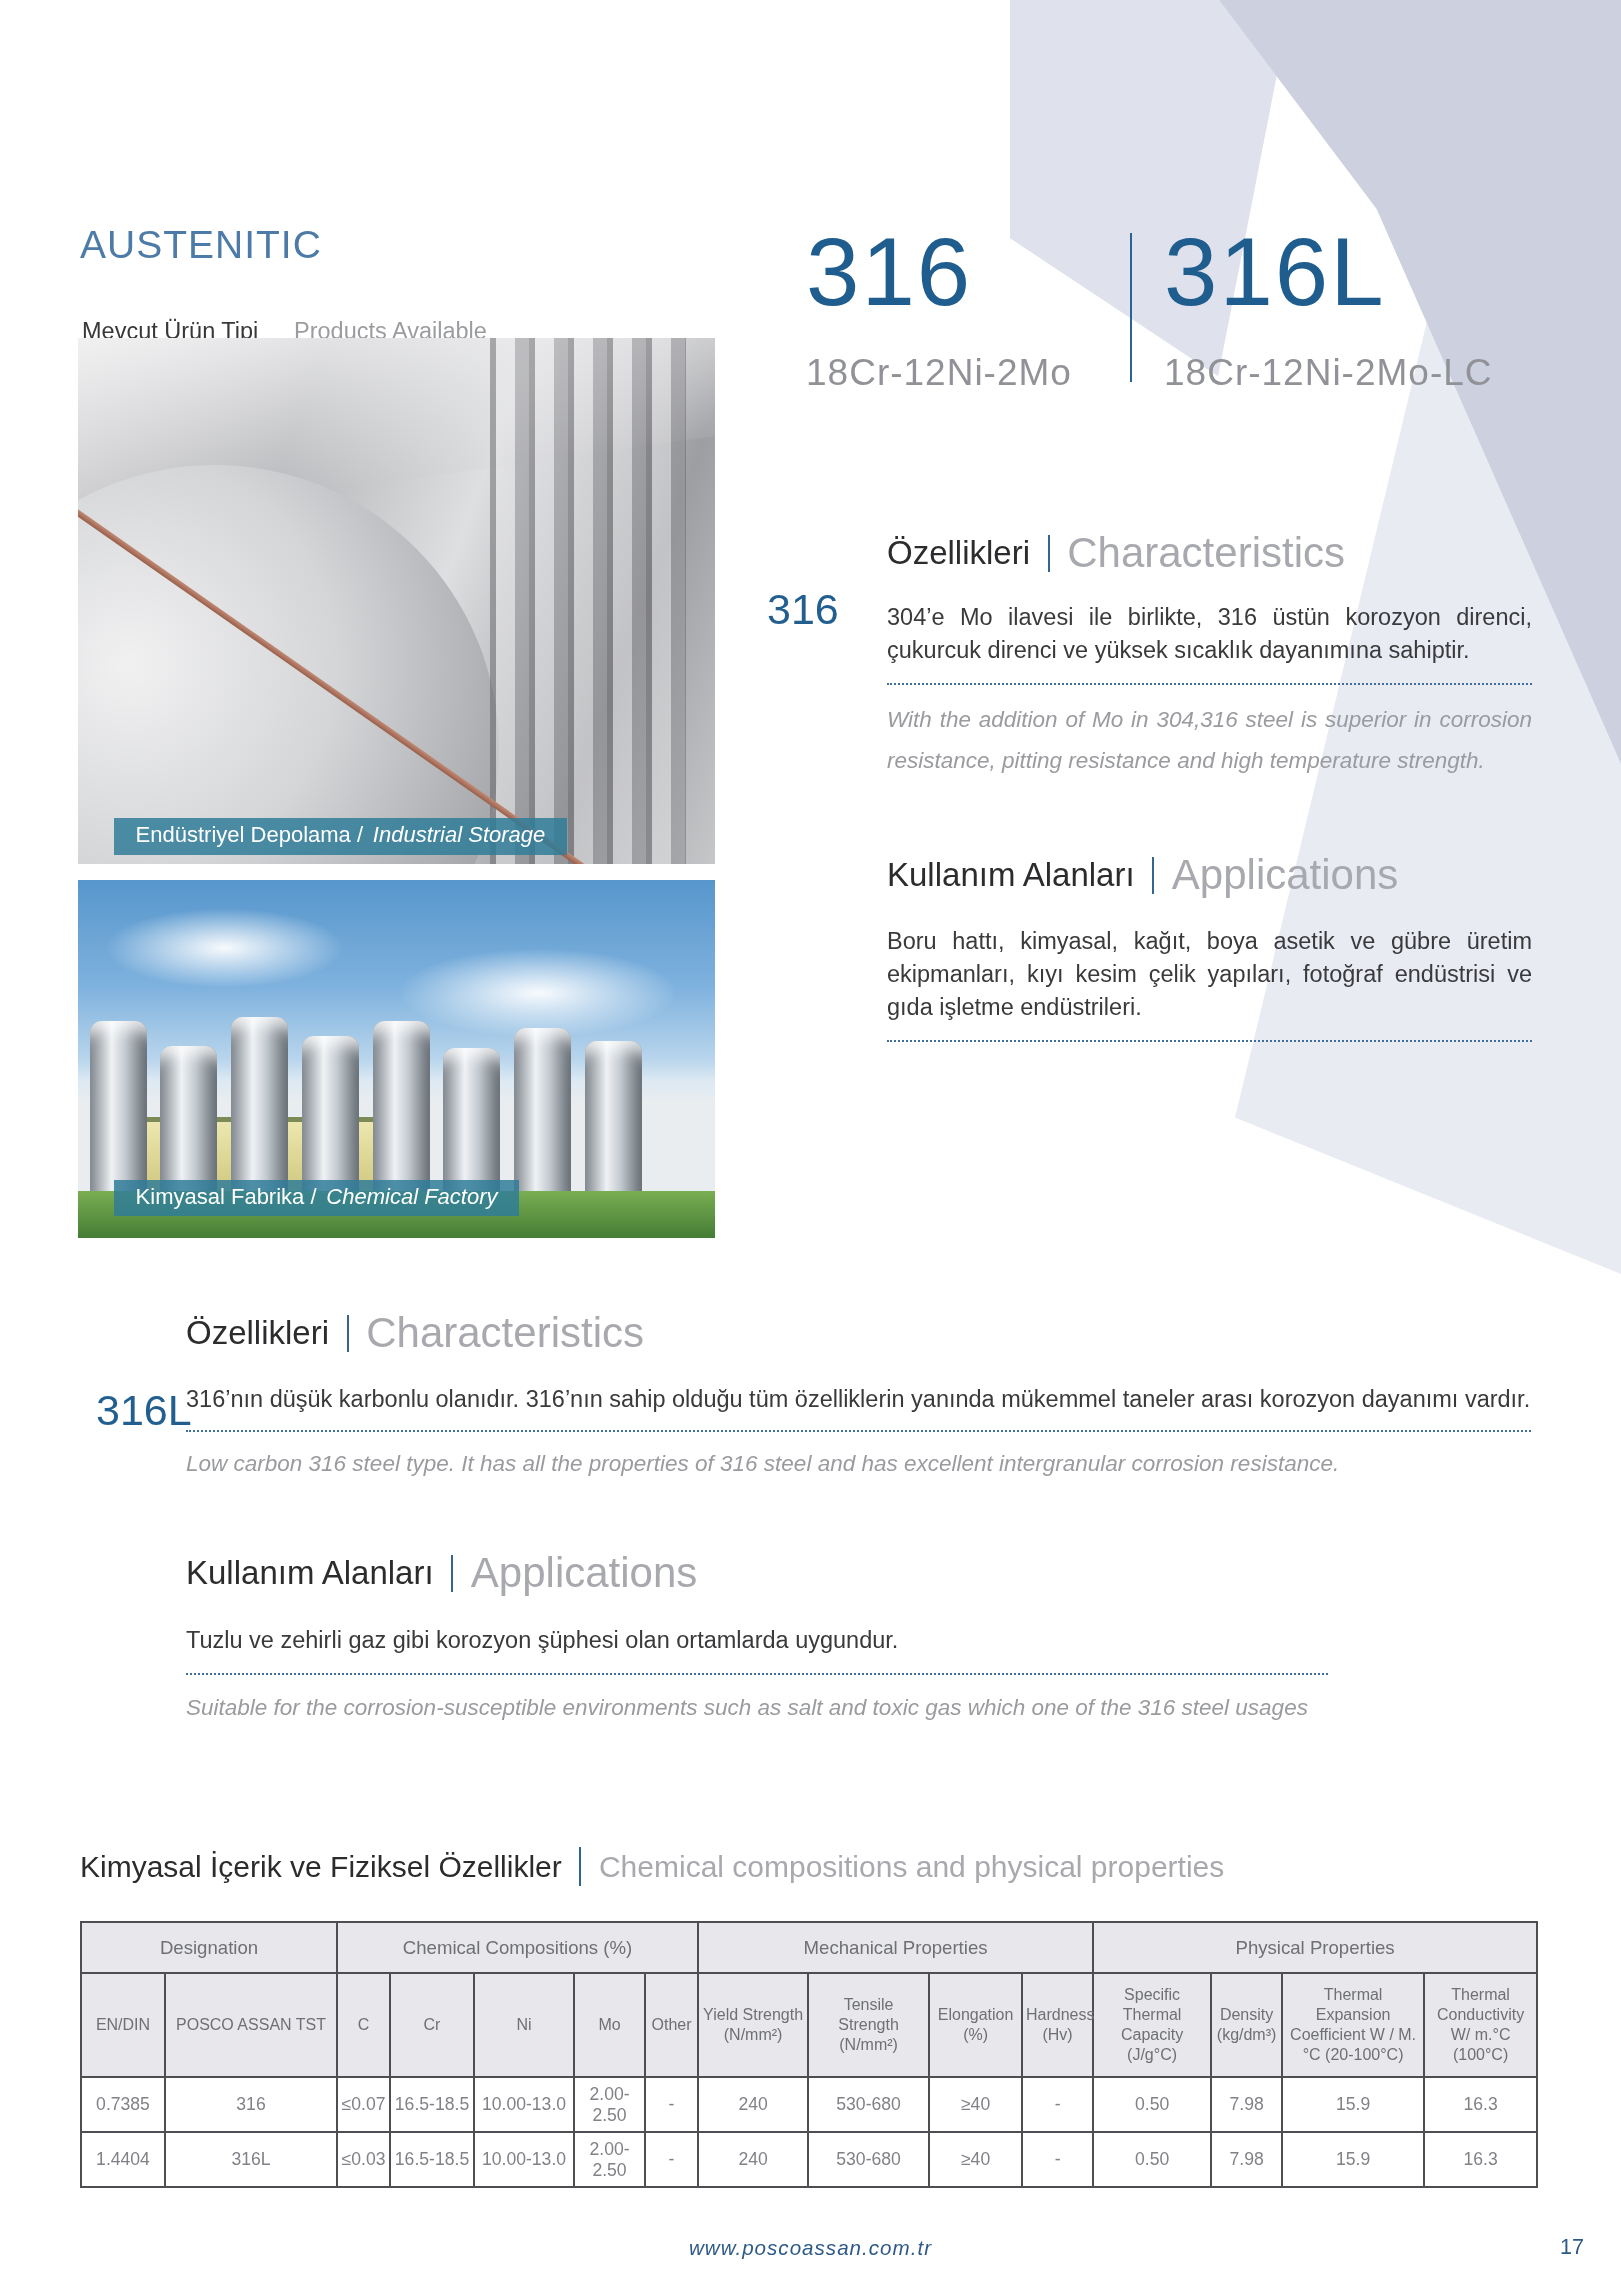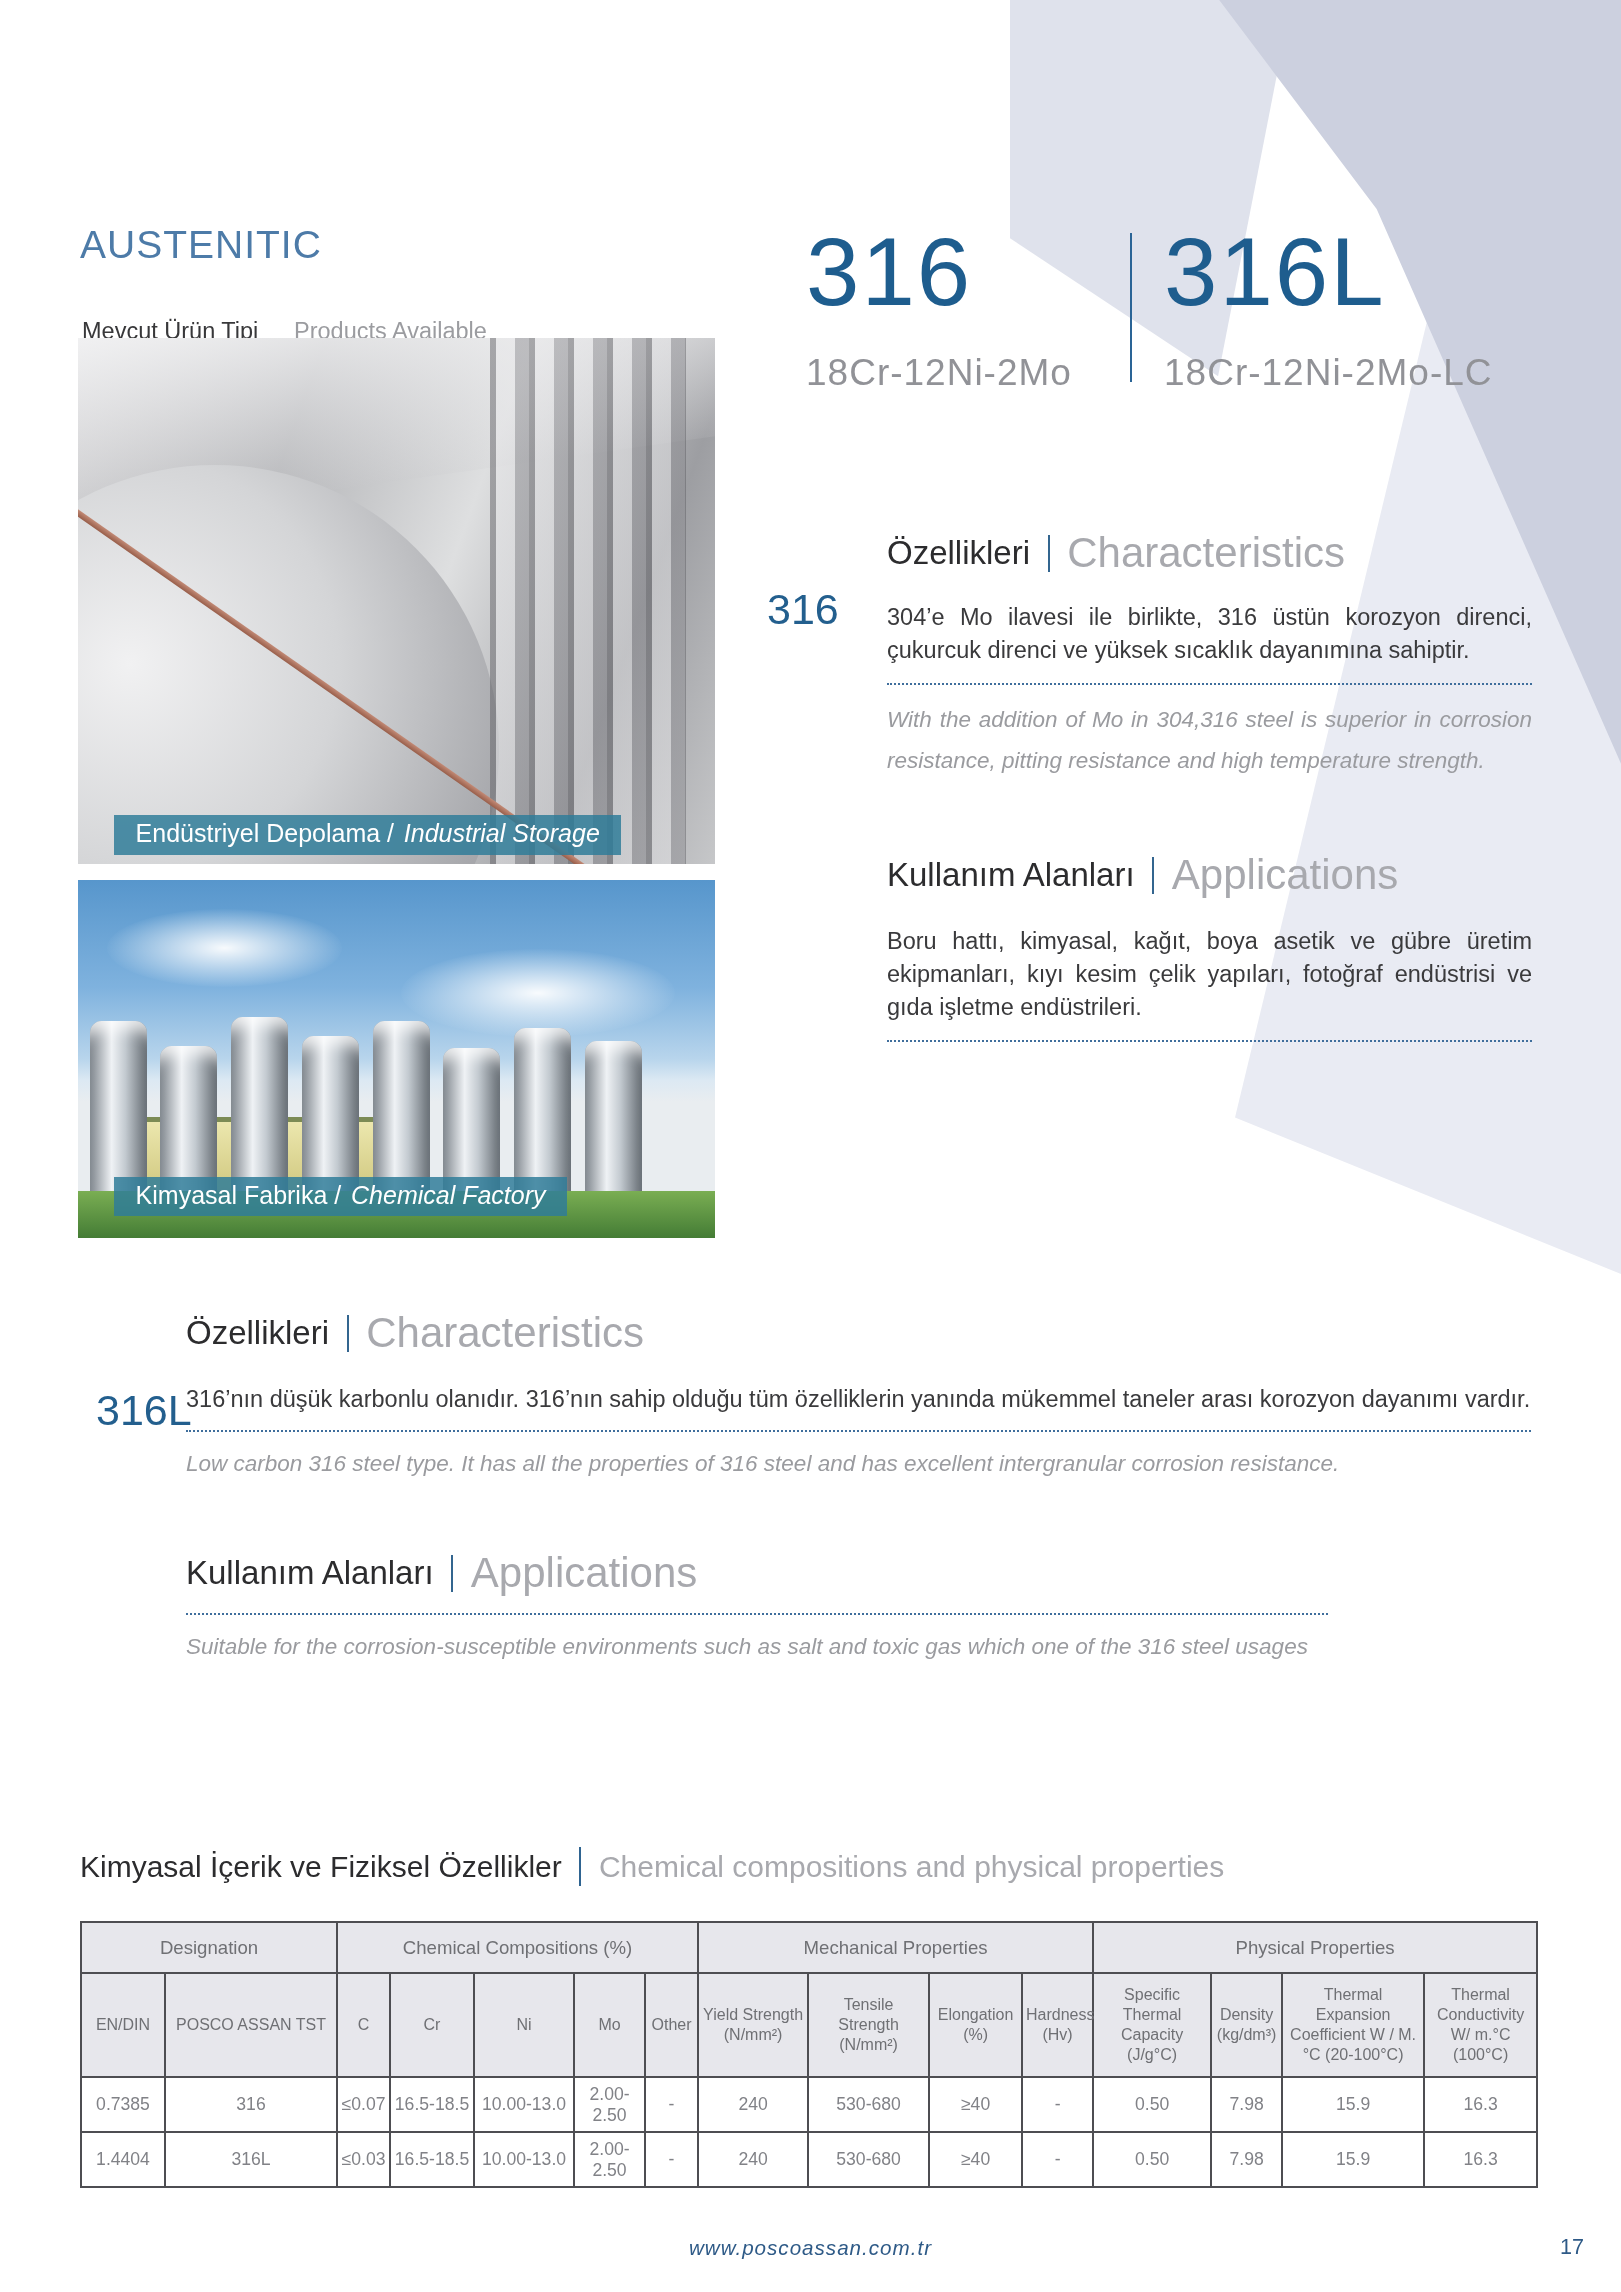--- a/index.html
+++ b/index.html
@@ -58,21 +58,21 @@
   .p2-building{position:absolute;left:24.5px;bottom:45px;width:294px;height:71px;
     background:linear-gradient(#ece7ae,#cfc77e);border-top:5.9px solid #7c8b55;}
   .p2-silos{position:absolute;left:0;right:0;bottom:45px;height:196px;
     display:flex;align-items:flex-end;gap:13.7px;padding:0 11.8px;}
   .silo{width:57px;border-radius:11.8px 11.8px 2px 2px;
     background:linear-gradient(90deg,#7e858c 0%,#eff2f5 38%,#c3cad0 62%,#646b72 100%);
     box-shadow:inset 0 19.6px 13.7px -9.8px rgba(255,255,255,.75);}
   .p2-grass{position:absolute;left:0;right:0;bottom:0;height:47px;
     background:linear-gradient(#7aae53,#447c35);}
   .photo-caption{position:absolute;left:36px;z-index:3;white-space:nowrap;
-    background:rgba(47,124,153,.84);color:#ffffff;font-size:25px;font-weight:300;
+    background:rgba(47,124,153,.84);color:#ffffff;font-size:22px;font-weight:300;
     padding:3.9px 21.6px 6.9px 21.6px;}
   .photo-1 .photo-caption{bottom:8.8px;}
   .photo-2 .photo-caption{bottom:21.6px;}
   .photo-caption .cap-en{font-style:italic;margin-left:9.8px;}
 
   
   .sec-heading{display:flex;align-items:center;}
   .h-tr{font-size:33px;color:#2c2c2e;}
   .vbar{width:2px;height:37px;background:#33658f;margin:0 17.6px;}
   .h-en{font-size:42px;font-weight:300;color:#a8a9ae;}
@@ -221,20 +221,21 @@
       <div class="dotline"></div>
       <p class="body-en">Low carbon 316 steel type. It has all the properties of 316 steel and has excellent intergranular corrosion resistance.</p>
     </div>
 
     <div class="sec-316l-app">
       <div class="sec-heading">
         <span class="h-tr">Kullanım Alanları</span>
         <span class="vbar"></span>
         <span class="h-en">Applications</span>
       </div>
+      <p class="body-tr">Tuzlu ve zehirli gaz gibi korozyon şüphesi olan ortamlarda uygundur.</p>
       <div class="dotline"></div>
       <p class="body-en">Suitable for the corrosion-susceptible environments such as salt and toxic gas which one of the 316 steel usages</p>
     </div>
 
     <div class="table-title">
       <span class="h-tr">Kimyasal İçerik ve Fiziksel Özellikler</span>
       <span class="vbar"></span>
       <span class="h-en">Chemical compositions and physical properties</span>
     </div>
 

